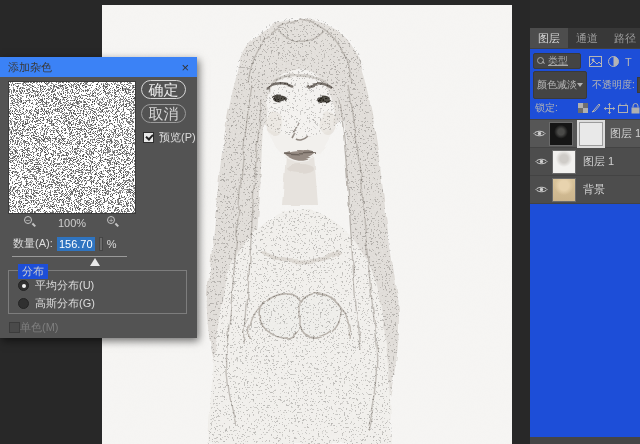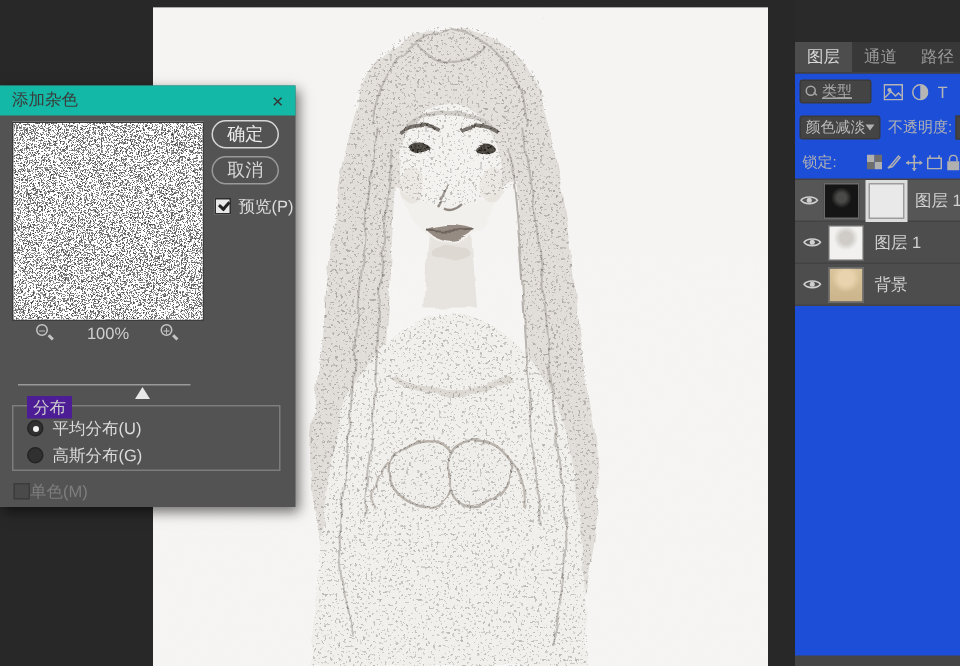--- a/index.html
+++ b/index.html
@@ -15,21 +15,21 @@
   .tabbar{height:21px;background:#383838;display:flex;align-items:stretch;border-bottom:1px solid #414141;}
   .tab{padding:0 8px;line-height:21px;color:#9b9b9b;font-size:11px;}
   .tab.active{background:#4d4d4d;color:#d8d8d8;}
   .prow{display:flex;align-items:center;height:24px;padding:0 3px;white-space:nowrap;overflow:visible;}
   .searchbox{display:flex;align-items:center;gap:3px;width:48px;height:16px;padding:0 3px;background:#444;border:1px solid #3a3a3a;border-radius:2px;color:#a7a7a7;text-decoration:underline;}
   .mag{position:relative;width:8px;height:8px;flex:0 0 auto;}
   .mag::before{content:"";position:absolute;left:0;top:0;width:5px;height:5px;border:1px solid #a7a7a7;border-radius:50%;}
   .mag::after{content:"";position:absolute;left:5px;top:5px;width:3px;height:1px;background:#a7a7a7;transform:rotate(45deg);}
   .ficons{display:flex;gap:6px;margin-left:8px;color:#b5b5b5;align-items:center;}
   .ficons svg{display:block;}
-  .dd{display:flex;align-items:center;justify-content:center;width:58px;height:16px;padding:0 3px;background:#444;border:1px solid #3a3a3a;border-radius:2px;color:#b9b9b9;font-size:10px;}
+  .dd{display:flex;align-items:center;justify-content:center;width:58px;height:28px;padding:0 3px;background:#444;border:1px solid #3a3a3a;border-radius:2px;color:#b9b9b9;font-size:10px;}
   .caret{width:0;height:0;border-left:3px solid transparent;border-right:3px solid transparent;border-top:4px solid #b0b0b0;}
   .dimlbl{color:#b3b3b3;font-size:10px;margin-left:5px;}
   .clipbox{width:34px;height:16px;background:#444;border:1px solid #3a3a3a;margin-left:2px;flex:0 0 auto;}
   .lockicons{display:flex;gap:3px;align-items:center;margin-left:3px;}
   .layers{border-top:1px solid #434343;}
   .lrow{display:flex;align-items:center;height:28px;border-bottom:1px solid #434343;padding-left:3px;background:#4d4d4d;}
   .lrow.sel{background:#565656;}
   .eyebox{width:16px;display:flex;justify-content:center;}
   .thumb{width:24px;height:24px;border:1px solid #6a6a6a;margin-left:3px;flex:0 0 auto;}
   .thumb.dark{background:
@@ -38,40 +38,40 @@
     radial-gradient(circle at 50% 35%, #cfccc8 0 22%, transparent 46%),#f2f1ef;}
   .thumb.photo{background:
     radial-gradient(circle at 50% 30%, #e8d3ae 0 25%, transparent 50%),
     linear-gradient(#d9c49b,#cbb48c);}
   .mask{width:24px;height:24px;background:#e9e9e9;border:1px solid #9c9c9c;box-shadow:0 0 0 2px #dcdcdc;margin-left:4px;flex:0 0 auto;}
   .lname{margin-left:7px;color:#d2d2d2;font-size:11px;white-space:nowrap;}
   .panel-foot{position:absolute;left:0;bottom:0;width:100%;height:7px;background:#454545;}
 
   
   .dlg{position:absolute;left:0;top:57px;width:197px;height:281px;background:#535353;box-shadow:2px 3px 8px rgba(0,0,0,.55);font-size:11px;color:#dcdcdc;}
-  .dlg-title{height:20px;background:#14b8a6;color:#3a3a3a;line-height:20px;padding:0 8px;display:flex;justify-content:space-between;align-items:center;}
+  .dlg-title{height:20px;background:#3b82f6;color:#3a3a3a;line-height:20px;padding:0 8px;display:flex;justify-content:space-between;align-items:center;}
   .dlg-x{color:#333;font-size:13px;line-height:13px;cursor:default;}
   .preview{position:absolute;left:8px;top:24px;width:128px;height:133px;border:1px solid #3c3c3c;overflow:hidden;background:#fff;}
-  .btn{position:absolute;left:141px;width:45px;height:19px;border-radius:10px;background:transparent;color:#ececec;font-size:12px;text-align:center;line-height:17px;}
+  .btn{position:absolute;left:141px;width:45px;height:19px;border-radius:10px;background:transparent;color:#ececec;font-size:15px;text-align:center;line-height:17px;}
   .btn.ok{top:23px;border:1px solid #d6d6d6;}
   .btn.cancel{top:47px;border:1px solid #9a9a9a;color:#d6d6d6;}
   .chkrow{position:absolute;left:143px;top:73px;display:flex;align-items:center;gap:5px;}
   .chk{width:11px;height:11px;background:#e8e8e8;border:1px solid #2e2e2e;position:relative;}
   .chk::after{content:"";position:absolute;left:2px;top:1px;width:5px;height:3px;border-left:2px solid #222;border-bottom:2px solid #222;transform:rotate(-48deg);}
   .zoomrow{position:absolute;left:8px;top:159px;width:128px;display:flex;align-items:center;justify-content:space-between;padding:0 16px;color:#cfcfcf;}
   .zmag{position:relative;width:13px;height:13px;}
   .zmag .lens{position:absolute;left:0;top:0;width:8px;height:8px;border:1px solid #c5c5c5;border-radius:50%;font-size:8px;line-height:8px;text-align:center;color:#c5c5c5;}
   .zmag .tail{position:absolute;left:8px;top:8px;width:4px;height:1.5px;background:#c5c5c5;transform:rotate(45deg);}
   .amtrow{position:absolute;left:13px;top:179px;display:flex;align-items:center;gap:4px;}
   .amtval{min-width:38px;height:14px;background:#2f74c0;color:#fff;text-align:center;line-height:14px;font-size:11px;padding:0 1px;}
   .spin{width:4px;height:14px;background:#6b6b6b;border:1px solid #454545;}
   .slider{position:absolute;left:12px;top:199px;width:115px;height:1px;background:#9a9a9a;}
   .sthumb{position:absolute;left:78px;top:2px;width:0;height:0;border-left:5px solid transparent;border-right:5px solid transparent;border-bottom:8px solid #e8e8e8;}
   .group{position:absolute;left:8px;top:213px;width:179px;height:44px;border:1px solid #7d7d7d;}
-  .legend{position:absolute;left:9px;top:-7px;background:#4c1d95;padding:0 4px;color:#cfcfcf;}
+  .legend{position:absolute;left:9px;top:-7px;background:#1d4ed8;padding:0 4px;color:#cfcfcf;}
   .radiorow{position:absolute;left:9px;display:flex;align-items:center;gap:6px;color:#dcdcdc;}
   .radio{width:11px;height:11px;border-radius:50%;background:#303030;border:1px solid #242424;position:relative;}
   .radio.on::after{content:"";position:absolute;left:2.5px;top:2.5px;width:4px;height:4px;border-radius:50%;background:#f2f2f2;}
   .monorow{position:absolute;left:9px;top:263px;display:flex;align-items:center;gap:0;color:#7e7e7e;}
   .chk.off{background:#4a4a4a;border-color:#3c3c3c;}
   .chk.off::after{display:none;}
   svg{shape-rendering:auto;}
 </style>
 </head>
 <body>
@@ -308,20 +308,26 @@
           <span class="lens">−</span>
           <span class="tail"></span>
         </span>
       <span>100%</span>
       <span class="zmag">
           <span class="lens">+</span>
           <span class="tail"></span>
         </span>
     </div>
 
+    <div class="amtrow">
+      <span>数量(A):</span>
+      <span class="amtval">156.70</span>
+      <span class="spin"></span>
+      <span>%</span>
+    </div>
 
     <div class="slider">
       <div class="sthumb"></div>
     </div>
 
     <div class="group">
       <span class="legend">分布</span>
       <div class="radiorow" style="top:7px;">
         <span class="radio on"></span>
         <span>平均分布(U)</span>

